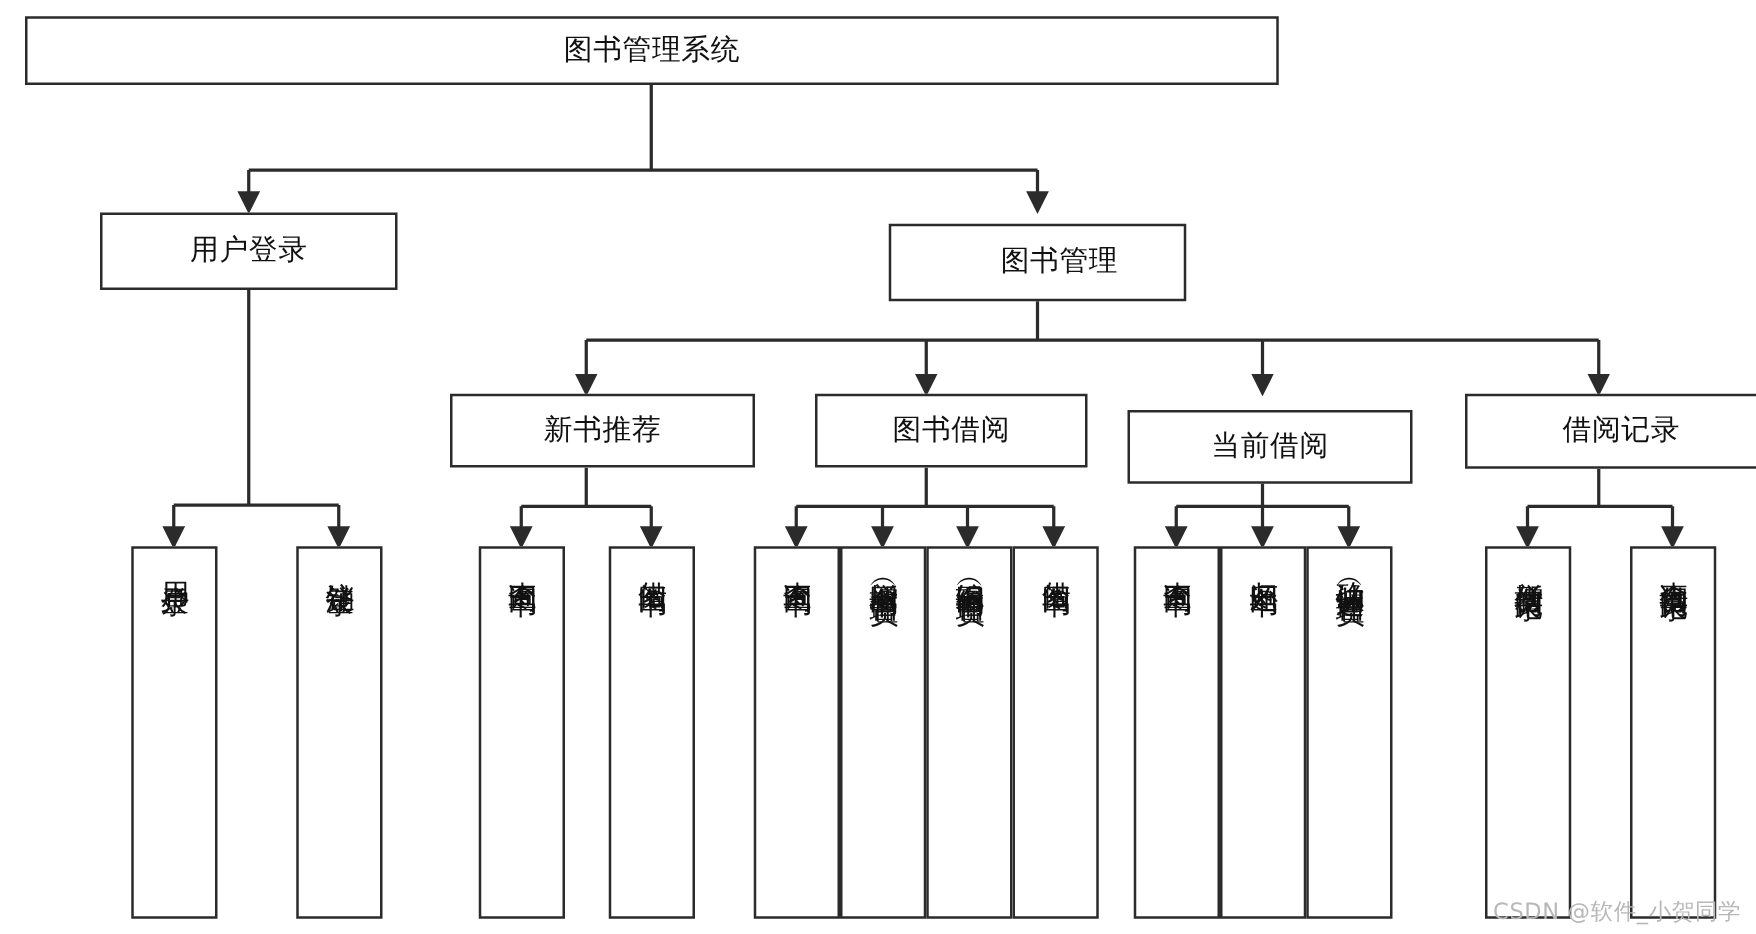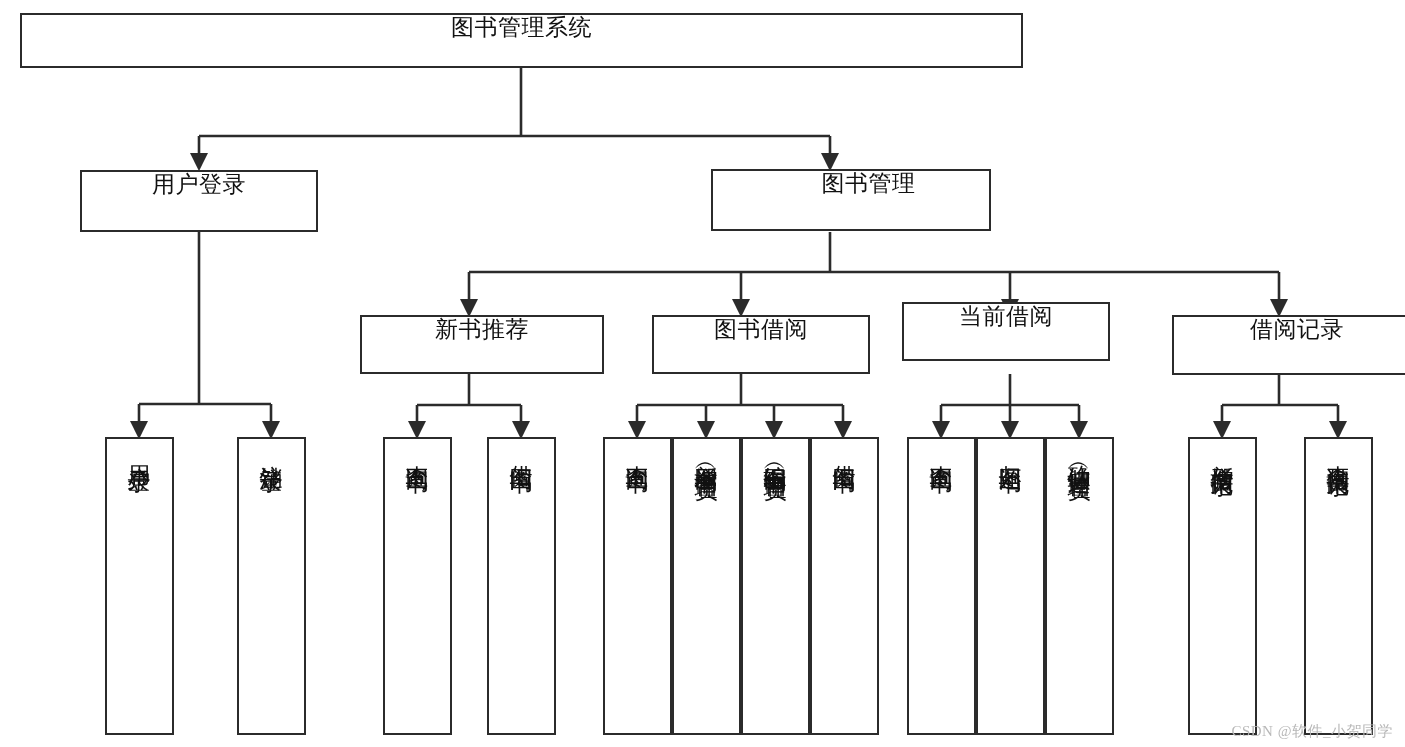--- a/index.html
+++ b/index.html
@@ -25,20 +25,21 @@
     width: 1405px;
     height: 747px;
     pointer-events: none;
   }
   .node {
     position: absolute;
     box-sizing: border-box;
     background: #ffffff;
     border: 2px solid #2b2b2b;
     display: flex;
+    align-items: center;
     justify-content: center;
     color: #111111;
     z-index: 2;
   }
   .node-h {
     font-size: 23px;
     line-height: 1.1;
     letter-spacing: 0.5px;
     white-space: nowrap;
   }
@@ -57,26 +58,25 @@
     font-size: 23px;
     line-height: 1.22;
     letter-spacing: 2px;
     white-space: nowrap;
     display: block;
   }
   .watermark {
     position: absolute;
     right: 12px;
     bottom: 6px;
-    font-size: 15px;
+    font-size: 18px;
     color: #b8b8b8;
     white-space: nowrap;
     z-index: 3;
     letter-spacing: 0.5px;
-    font-family: Liberation Serif, serif;
   }
 </style>
 </head>
 <body>
 
 <div id="canvas">
 
   <svg id="edges" viewBox="0 0 1405 747" xmlns="http://www.w3.org/2000/svg">
     <defs>
       <marker id="arrow" viewBox="0 0 12 12" refX="6" refY="6" markerWidth="7" markerHeight="7" orient="auto-start-reverse">
@@ -127,31 +127,31 @@
     </g>
   </svg>
 
   <div class="node node-h node-root" style="left:20px; top:13px; width:1003px; height:55px;">
     <span class="label">图书管理系统</span>
   </div>
 
   <div class="node node-h" style="left:80px; top:170px; width:238px; height:62px;">
     <span class="label">用户登录</span>
   </div>
-  <div class="node node-h" style="left:711px; top:169px; width:280px; height:62px;padding-left:35px;">
+  <div class="node node-h" style="left:711px; top:179px; width:238px; height:62px;padding-left:35px;">
     <span class="label">图书管理</span>
   </div>
 
   <div class="node node-h" style="left:360px; top:315px; width:244px; height:59px;">
     <span class="label">新书推荐</span>
   </div>
   <div class="node node-h" style="left:632px; top:315px; width:218px; height:59px;margin-left:20px;">
     <span class="label">图书借阅</span>
   </div>
-  <div class="node node-h" style="left:902px; top:302px; width:208px; height:59px;">
+  <div class="node node-h" style="left:902px; top:328px; width:228px; height:59px;">
     <span class="label">当前借阅</span>
   </div>
   <div class="node node-h" style="left:1172px; top:315px; width:250px; height:60px;">
     <span class="label">借阅记录</span>
   </div>
 
   <div class="node node-v" style="left:105px; top:437px; width:69px; height:298px;">
     <span class="label">用户登录</span>
   </div>
   <div class="node node-v" style="left:237px; top:437px; width:69px; height:298px;">

